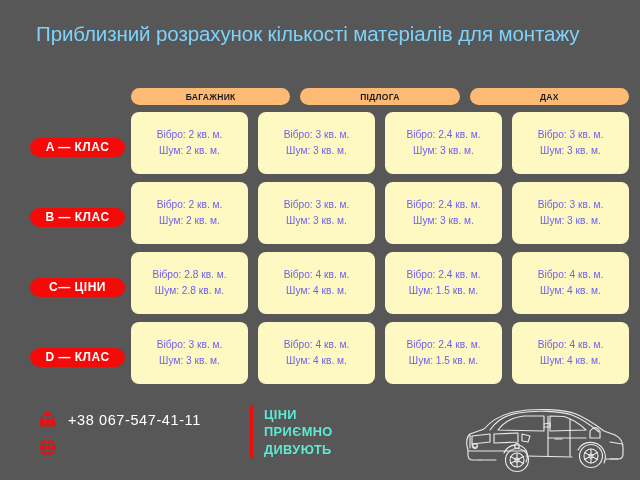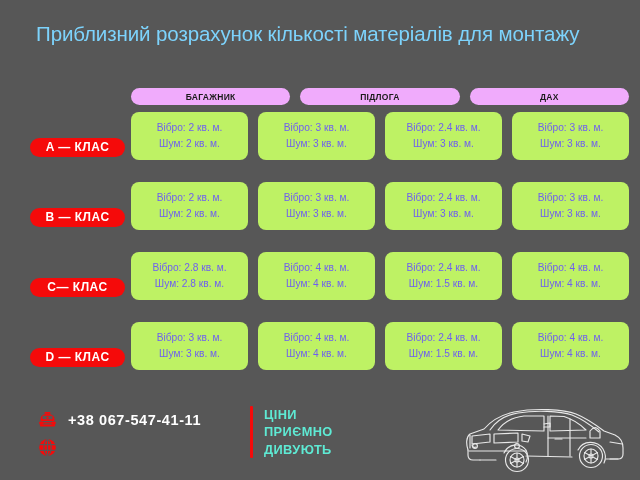--- a/index.html
+++ b/index.html
@@ -43,21 +43,21 @@
     left: 131px;
     top: 0;
     width: 498px;
     display: flex;
     gap: 10px;
   }
 
   .col-head {
     flex: 1 1 0;
     height: 17px;
-    background: #f0abfc;
+    background: #fdba74;
     border-radius: 9px;
     display: flex;
     align-items: center;
     justify-content: center;
     color: #1b1b1b;
     font-size: 8.5px;
     font-weight: bold;
     letter-spacing: 0.3px;
     white-space: nowrap;
   }
@@ -103,22 +103,22 @@
     position: absolute;
     left: 131px;
     top: 0;
     width: 498px;
     display: flex;
     gap: 10px;
   }
 
   .cell {
     flex: 1 1 0;
-    height: 48px;
-    background: #bef264;
+    height: 62px;
+    background: #fef9c3;
     border-radius: 8px;
     display: flex;
     flex-direction: column;
     align-items: center;
     justify-content: center;
     gap: 3px;
     padding: 4px 2px;
   }
 
   .cell-line {
@@ -143,21 +143,20 @@
     top: 12px;
     display: flex;
     flex-direction: column;
     gap: 9px;
   }
 
   .contact-row {
     display: flex;
     align-items: center;
     gap: 11px;
-    font-weight: bold;
   }
 
   .contact-icon {
     width: 19px;
     height: 19px;
     display: flex;
     align-items: center;
     justify-content: center;
     flex: 0 0 19px;
   }
@@ -269,21 +268,21 @@
         </div>
         <div class="cell">
           <div class="cell-line">Вібро: 3 кв. м.</div>
           <div class="cell-line">Шум: 3 кв. м.</div>
         </div>
       </div>
     </div>
 
     <div class="row">
       <div class="row-label-wrap">
-        <div class="row-label">C— КЛАС</div>
+        <div class="row-label">C— ЦІНИ</div>
       </div>
       <div class="cells">
         <div class="cell">
           <div class="cell-line">Вібро: 2.8 кв. м.</div>
           <div class="cell-line">Шум:  2.8 кв. м.</div>
         </div>
         <div class="cell">
           <div class="cell-line">Вібро: 4 кв. м.</div>
           <div class="cell-line">Шум: 4 кв. м.</div>
         </div>

